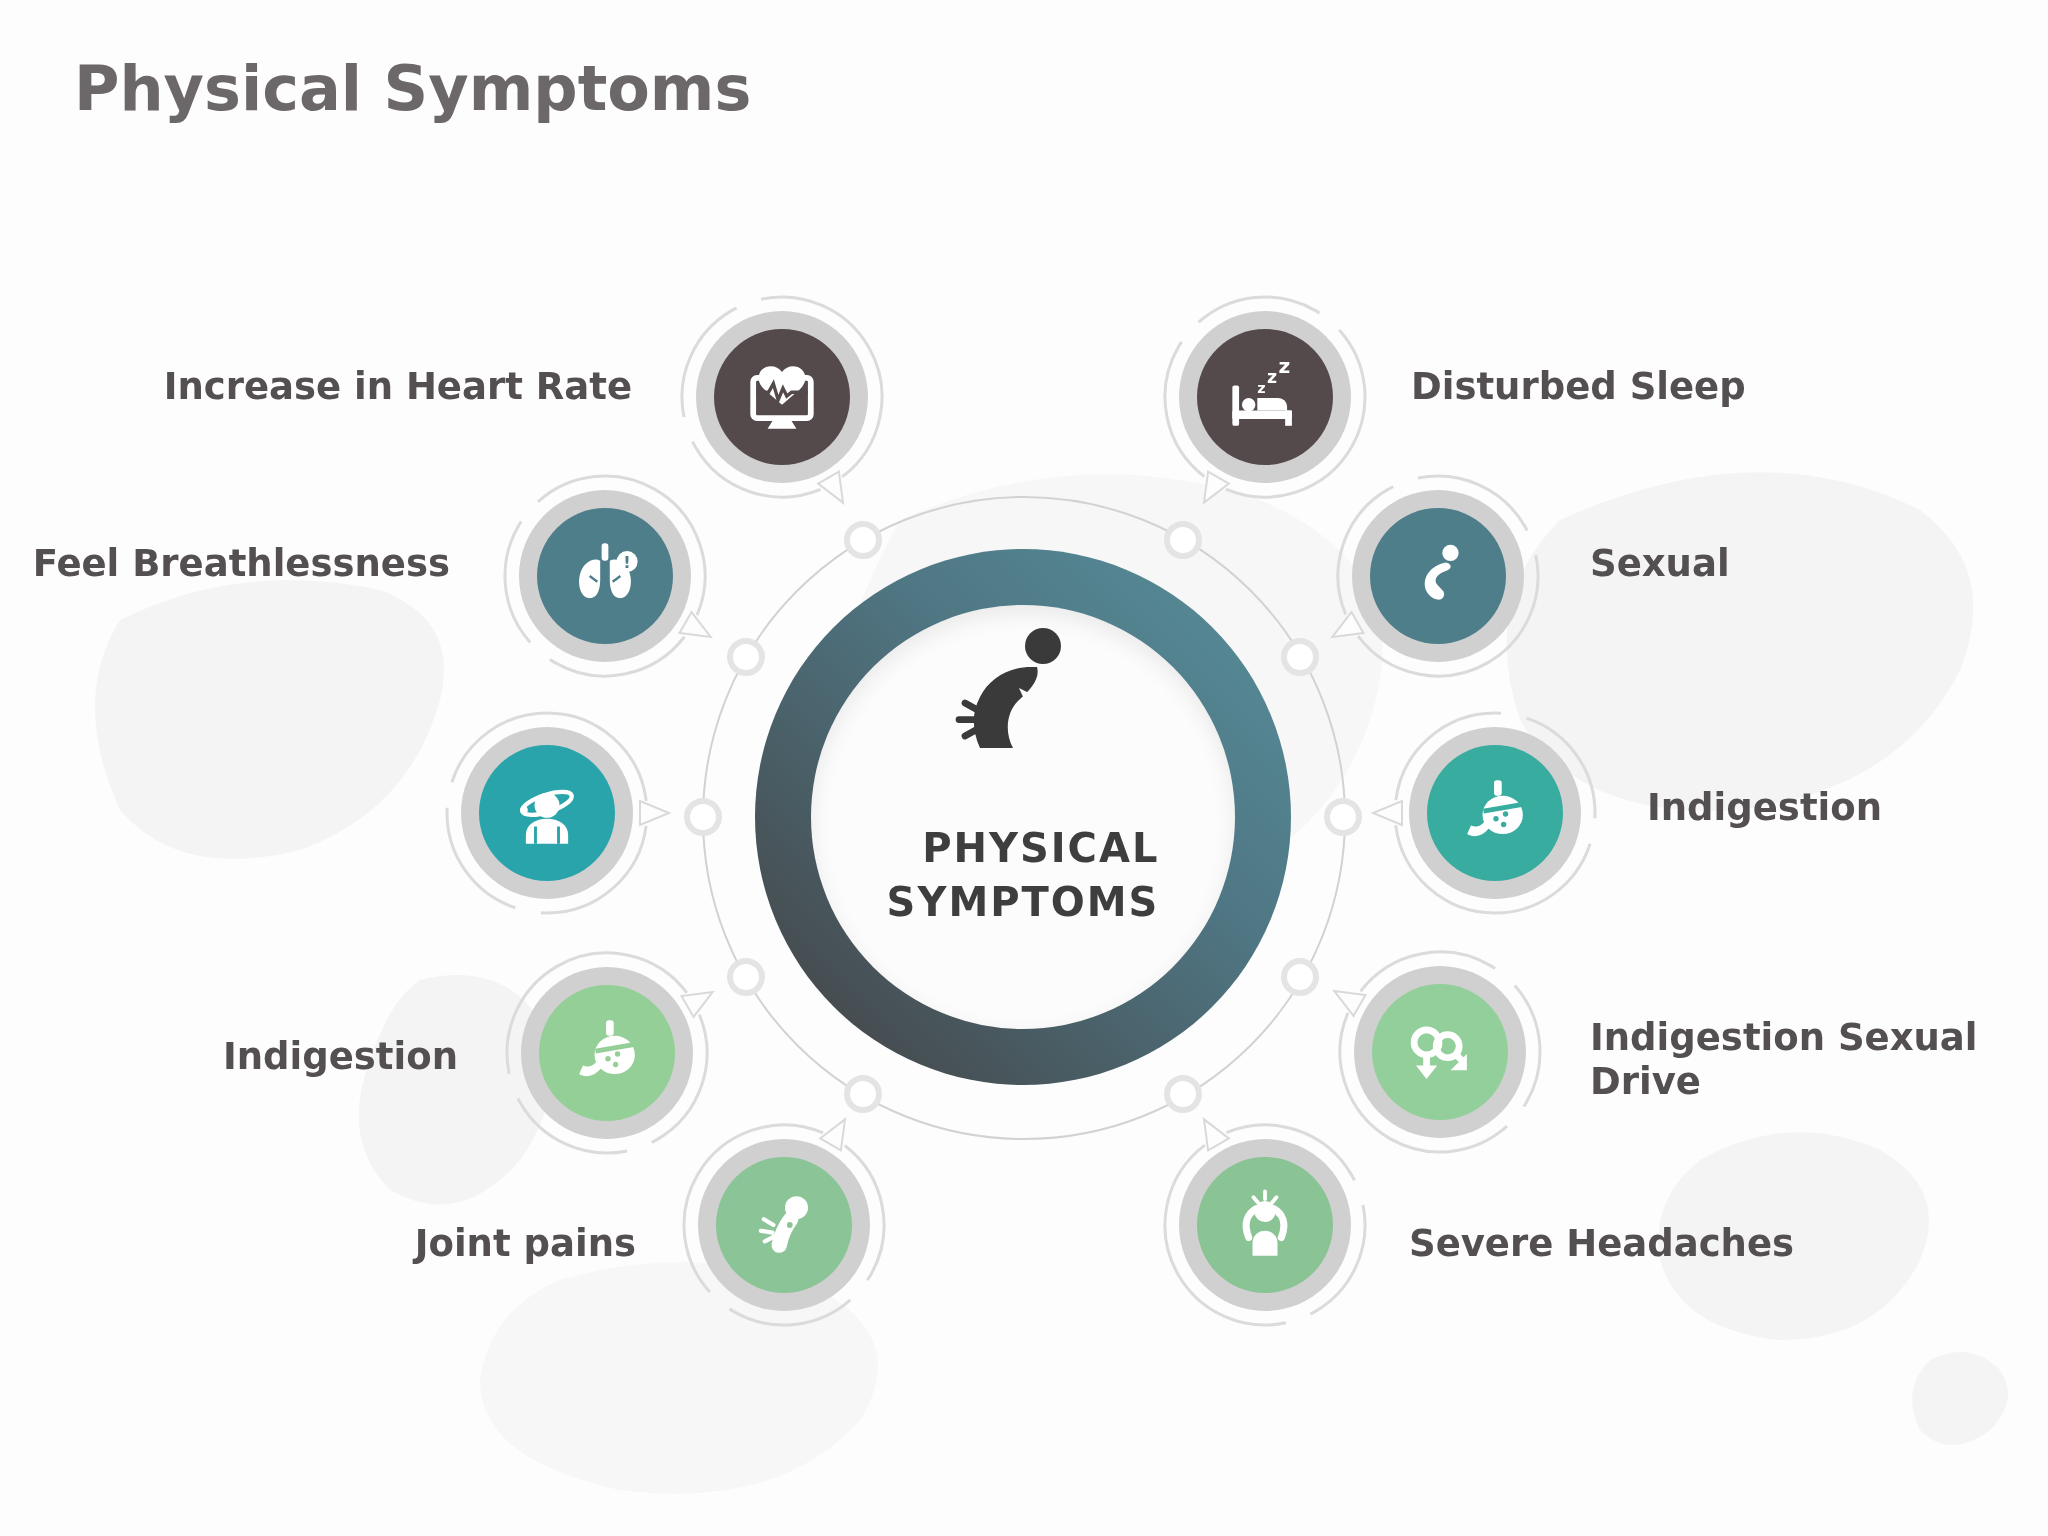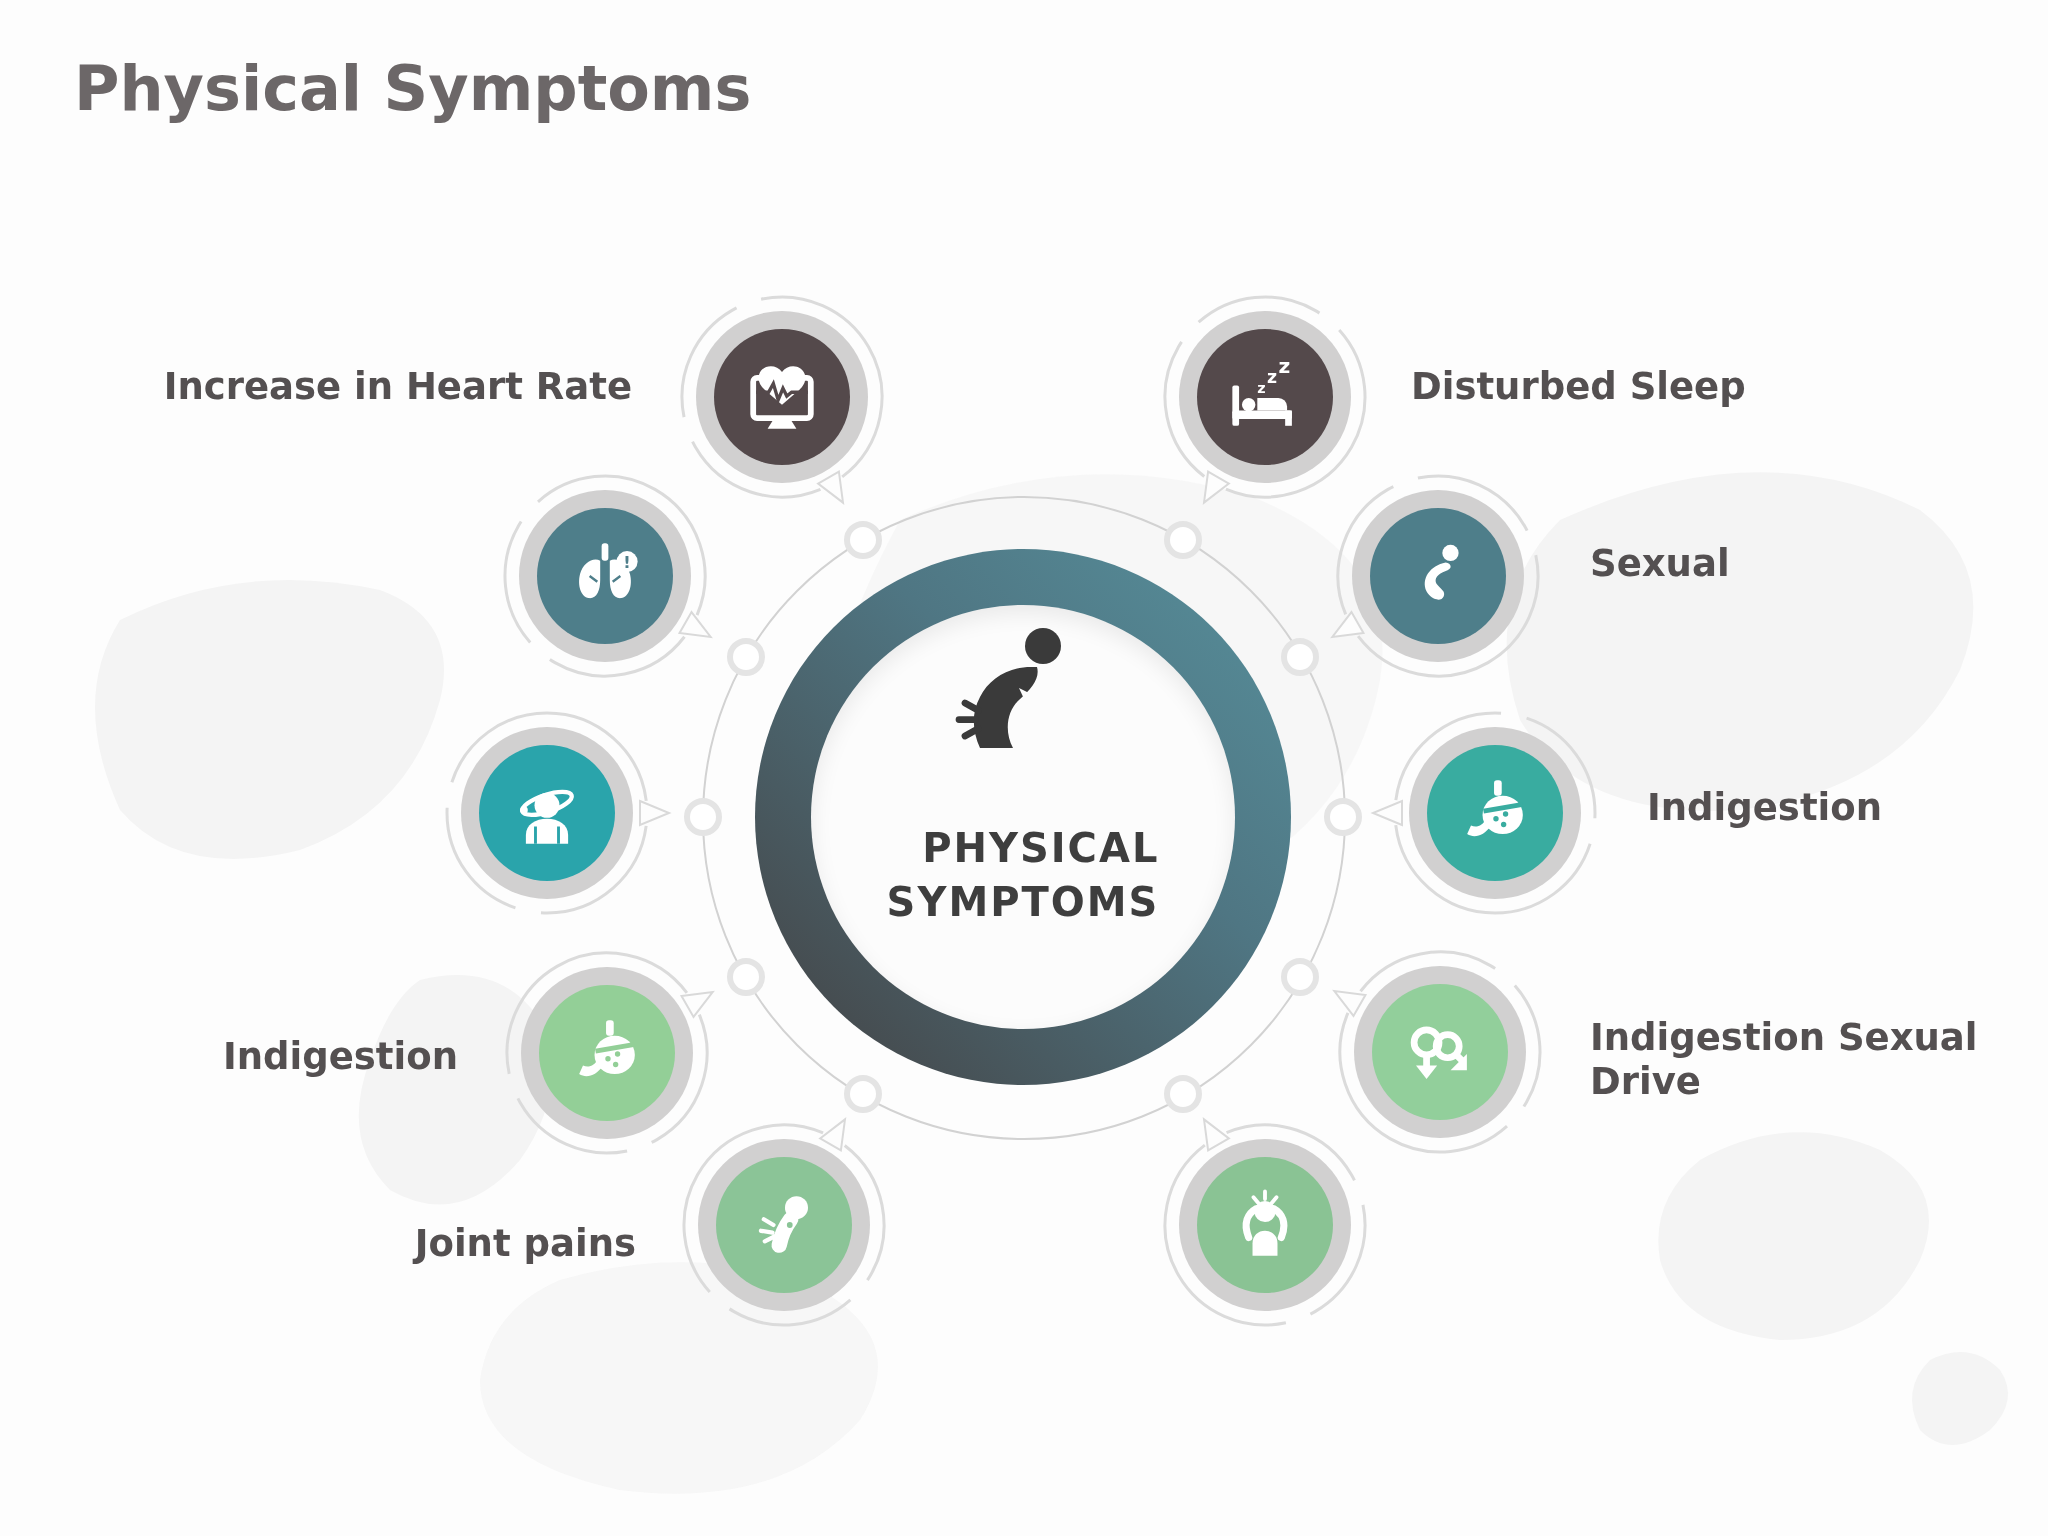--- a/index.html
+++ b/index.html
@@ -350,19 +350,21 @@
     <div class="sat-ring"></div>
     <div class="sat-disc" style="background: rgb(138, 195, 148); color: rgb(138, 195, 148);">
       <svg viewBox="0 0 100 100">
           <use href="#i-headache"></use>
         </svg>
     </div>
   </div>
 
   <div class="lbl lblpos0 right-align">Increase in Heart Rate</div>
   <div class="lbl lblpos1">Disturbed Sleep</div>
+  <div class="lbl lblpos2 right-align">Feel Breathlessness</div>
   <div class="lbl lblpos3">Sexual</div>
   <div class="lbl lblpos5">Indigestion</div>
   <div class="lbl lblpos6 right-align">Indigestion</div>
   <div class="lbl lblpos7">Indigestion Sexual Drive</div>
   <div class="lbl lblpos8 right-align">Joint pains</div>
+  <div class="lbl lblpos9">Severe Headaches</div>
 
 </div>
 
 </body></html>

